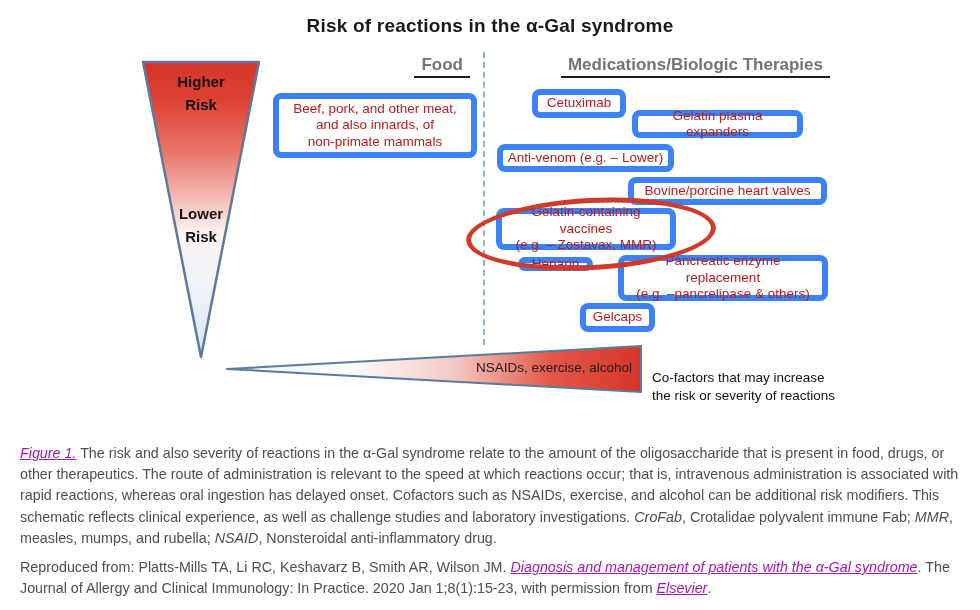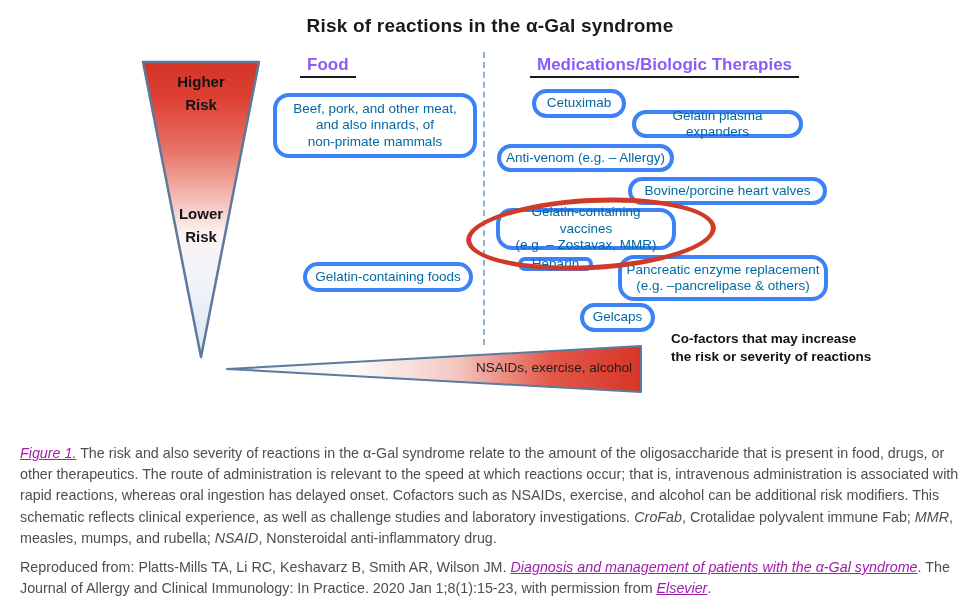--- a/index.html
+++ b/index.html
@@ -1,41 +1,41 @@
 <!DOCTYPE html>
 <html><head>
 <meta charset="utf-8">
 <style>
   html,body{margin:0;padding:0;background:#ffffff;}
   .page{position:relative;width:980px;height:610px;background:#ffffff;overflow:hidden;
         font-family:"Liberation Sans", sans-serif;}
   .fig-title{position:absolute;left:0;top:15px;width:100%;text-align:center;
              font-size:19px;font-weight:bold;color:#1a1a1a;letter-spacing:.2px;}
-  .col-header{position:absolute;text-align:left;font-size:17px;font-weight:bold;color:#8b5cf6;}
+  .col-header{position:absolute;text-align:right;font-size:17px;font-weight:bold;color:#737373;}
   .col-header span{display:inline-block;border-bottom:2px solid #1a1a1a;padding:0 7px 1px 7px;}
   .divider{position:absolute;left:483px;top:52px;height:293px;width:0;
            border-left:2px dashed #8fb3d6;z-index:0;}
   .funnel-svg{position:absolute;left:140px;top:60px;z-index:1;}
   .risk-label{position:absolute;left:140px;width:122px;text-align:center;
               font-size:15px;line-height:23px;font-weight:bold;color:#141414;
               white-space:pre-line;z-index:2;}
   .box{position:absolute;box-sizing:border-box;background:#ffffff;
-       border:4px solid #3b82f6;border-radius:16px;
+       border:6px solid #3b82f6;border-radius:8px;
        display:flex;align-items:center;justify-content:center;
-       text-align:center;font-size:13.5px;line-height:16.5px;color:#0369a1;
+       text-align:center;font-size:13.5px;line-height:16.5px;color:#b91c1c;
        white-space:pre-line;z-index:2;padding:1px 4px;}
   .ellipse{position:absolute;left:466px;top:198px;width:240px;height:62px;
            border:5px solid #cf3b28;border-radius:50%;transform:rotate(-3deg);
            z-index:5;pointer-events:none;background:transparent;}
   .cone-svg{position:absolute;left:224px;top:342px;z-index:1;}
   .nsaids{position:absolute;left:440px;top:360px;width:192px;text-align:right;
           font-size:13.5px;font-weight:normal;color:#1c1c1c;z-index:3;}
-  .cofactors{position:absolute;left:652px;top:330px;width:215px;
-             font-size:13.5px;line-height:18px;font-weight:bold;color:#111111;
-             white-space:pre-line;margin-left:19px;}
+  .cofactors{position:absolute;left:652px;top:369px;width:215px;
+             font-size:13.5px;line-height:18px;font-weight:normal;color:#111111;
+             white-space:pre-line;}
   .caption{position:absolute;left:20px;top:443px;width:952px;
            font-size:14.3px;line-height:21.2px;color:#4e4e4e;}
   .attribution{position:absolute;left:20px;top:557px;width:952px;
                font-size:14.3px;line-height:21.2px;color:#4e4e4e;}
   .link{color:#a21caf;text-decoration:underline;cursor:pointer;font-style:italic;}
   .abbr{font-style:italic;}
 </style>
 </head>
 <body>
 
@@ -67,25 +67,24 @@
     <polygon points="3,2 119,2 61,297" fill="url(#funnelGrad)" stroke="#5b7a9d" stroke-width="2.5" stroke-linejoin="round"></polygon>
   </svg>
   <div class="risk-label" style="top:70px;">Higher
 Risk</div>
   <div class="risk-label" style="top:202px;">Lower
 Risk</div>
 
   <div class="box" style="left:273px;top:93px;width:204px;height:65px;">Beef, pork, and other meat,
 and also innards, of
 non-primate mammals</div>
-  <div class="box" style="left:303px;top:262px;width:170px;height:30px;">Gelatin-containing foods</div>
 
   <div class="box" style="left:532px;top:89px;width:94px;height:29px;">Cetuximab</div>
   <div class="box" style="left:632px;top:110px;width:171px;height:28px;">Gelatin plasma expanders</div>
-  <div class="box" style="left:497px;top:144px;width:177px;height:28px;">Anti-venom (e.g. – Allergy)</div>
+  <div class="box" style="left:497px;top:144px;width:177px;height:28px;">Anti-venom (e.g. – Lower)</div>
   <div class="box" style="left:628px;top:177px;width:199px;height:28px;">Bovine/porcine heart valves</div>
   <div class="box" style="left:496px;top:208px;width:180px;height:42px;">Gelatin-containing vaccines
 (e.g. – Zostavax, MMR)</div>
   <div class="box" style="left:518px;top:257px;width:75px;height:14px;">Heparin</div>
   <div class="box" style="left:618px;top:255px;width:210px;height:46px;">Pancreatic enzyme replacement
 (e.g. –pancrelipase &amp; others)</div>
   <div class="box" style="left:580px;top:303px;width:75px;height:29px;">Gelcaps</div>
 
   <div class="ellipse"></div>
 

